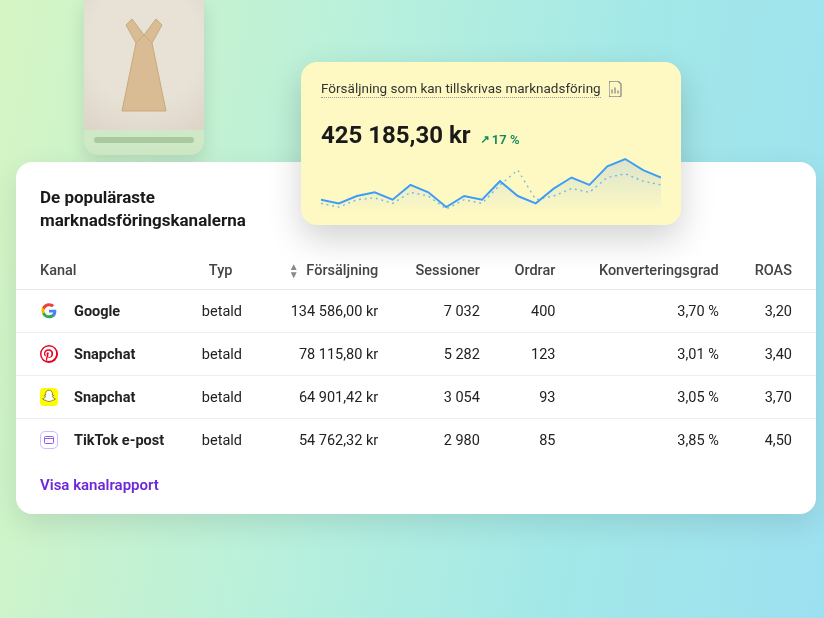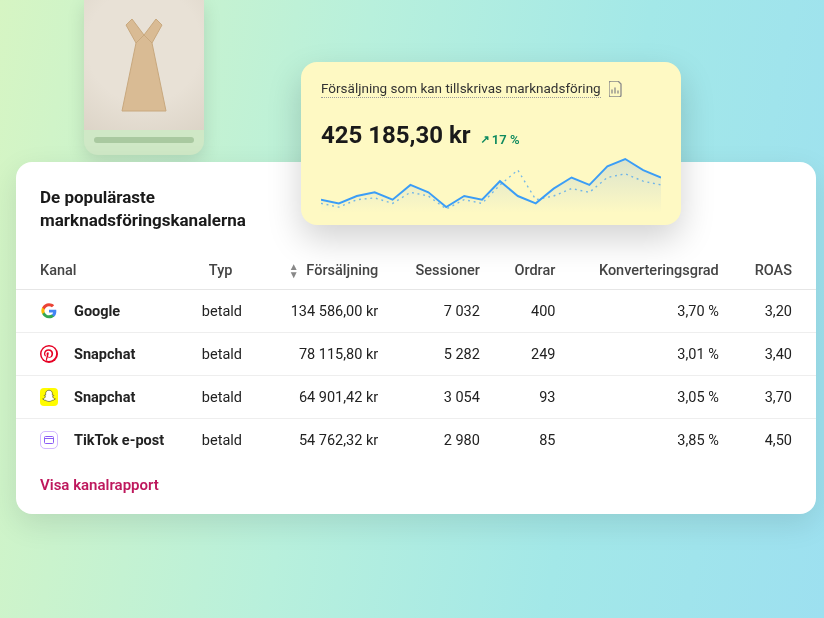--- a/index.html
+++ b/index.html
@@ -118,21 +118,21 @@
   .ch-icon {
     width:18px; height:18px; border-radius:4px;
     display:flex; align-items:center; justify-content:center;
     font-size:12px; font-weight:700; color:#fff;
     flex-shrink:0;
   }
   .link-row {
     padding: 14px 24px 0 24px;
   }
   .link {
-    color: #be185d;
+    color: #6d28d9;
     font-weight: 600;
     font-size: 15px;
     cursor: pointer;
   }
 
   
   .ic-google { background:#fff; color:#333; font-family:Arial; }
   .ic-google svg{width:16px;height:16px;}
   .ic-tiktok { background:#000; }
   .ic-pinterest { background:#e60023; border-radius:50%; }
@@ -230,21 +230,21 @@
                 <svg viewBox="0 0 24 24">
                   <path fill="#fff" d="M12 2C6.5 2 2 6.5 2 12c0 4.1 2.5 7.6 6 9.1-.1-.8-.2-2 0-2.8.2-.8 1.1-4.8 1.1-4.8s-.3-.6-.3-1.4c0-1.3.8-2.3 1.7-2.3.8 0 1.2.6 1.2 1.3 0 .8-.5 2-.8 3.1-.2.9.5 1.7 1.4 1.7 1.7 0 3-1.8 3-4.4 0-2.3-1.6-3.9-4-3.9-2.7 0-4.3 2-4.3 4.1 0 .8.3 1.7.7 2.1.1.1.1.2.1.3l-.3 1c0 .2-.1.2-.3.1-1.2-.6-1.9-2.3-1.9-3.7 0-3 2.2-5.8 6.3-5.8 3.3 0 5.9 2.4 5.9 5.5 0 3.3-2.1 5.9-4.9 5.9-1 0-1.9-.5-2.2-1.1l-.6 2.3c-.2.8-.8 1.9-1.2 2.5.9.3 1.9.4 2.9.4 5.5 0 10-4.5 10-10S17.5 2 12 2z"></path>
                 </svg>
               </span>
               <span>Snapchat</span>
             </div>
           </td>
           <td>betald</td>
           <td class="num">78 115,80 kr</td>
           <td class="num">5 282</td>
-          <td class="num">249</td>
+          <td class="num">123</td>
           <td class="num">3,01 %</td>
           <td class="num">3,40</td>
         </tr>
         <tr>
           <td>
             <div class="ch-cell">
               <span class="ch-icon ic-snapchat">
                 <svg viewBox="0 0 24 24">
                   <path fill="#fff" stroke="#000" stroke-width="0.6" d="M12 3c2.8 0 4.5 2 4.5 4.5 0 .8-.1 1.8-.1 2.1.3.2 1.1-.3 1.6 0 .4.3.3.9-.2 1.2l-1 .5c.3 1.7 2 3 3.7 3.3-.2.6-1.3.8-1.9.9-.1.3-.1.8-.5.9-.6.1-1.4-.2-2 .1-.7.4-1.7 1.5-4.1 1.5s-3.4-1.1-4.1-1.5c-.6-.3-1.4 0-2-.1-.4-.1-.4-.6-.5-.9-.6-.1-1.7-.3-1.9-.9 1.7-.3 3.4-1.6 3.7-3.3l-1-.5c-.5-.3-.6-.9-.2-1.2.5-.3 1.3.2 1.6 0 0-.3-.1-1.3-.1-2.1C7.5 5 9.2 3 12 3z"></path>
                 </svg>

